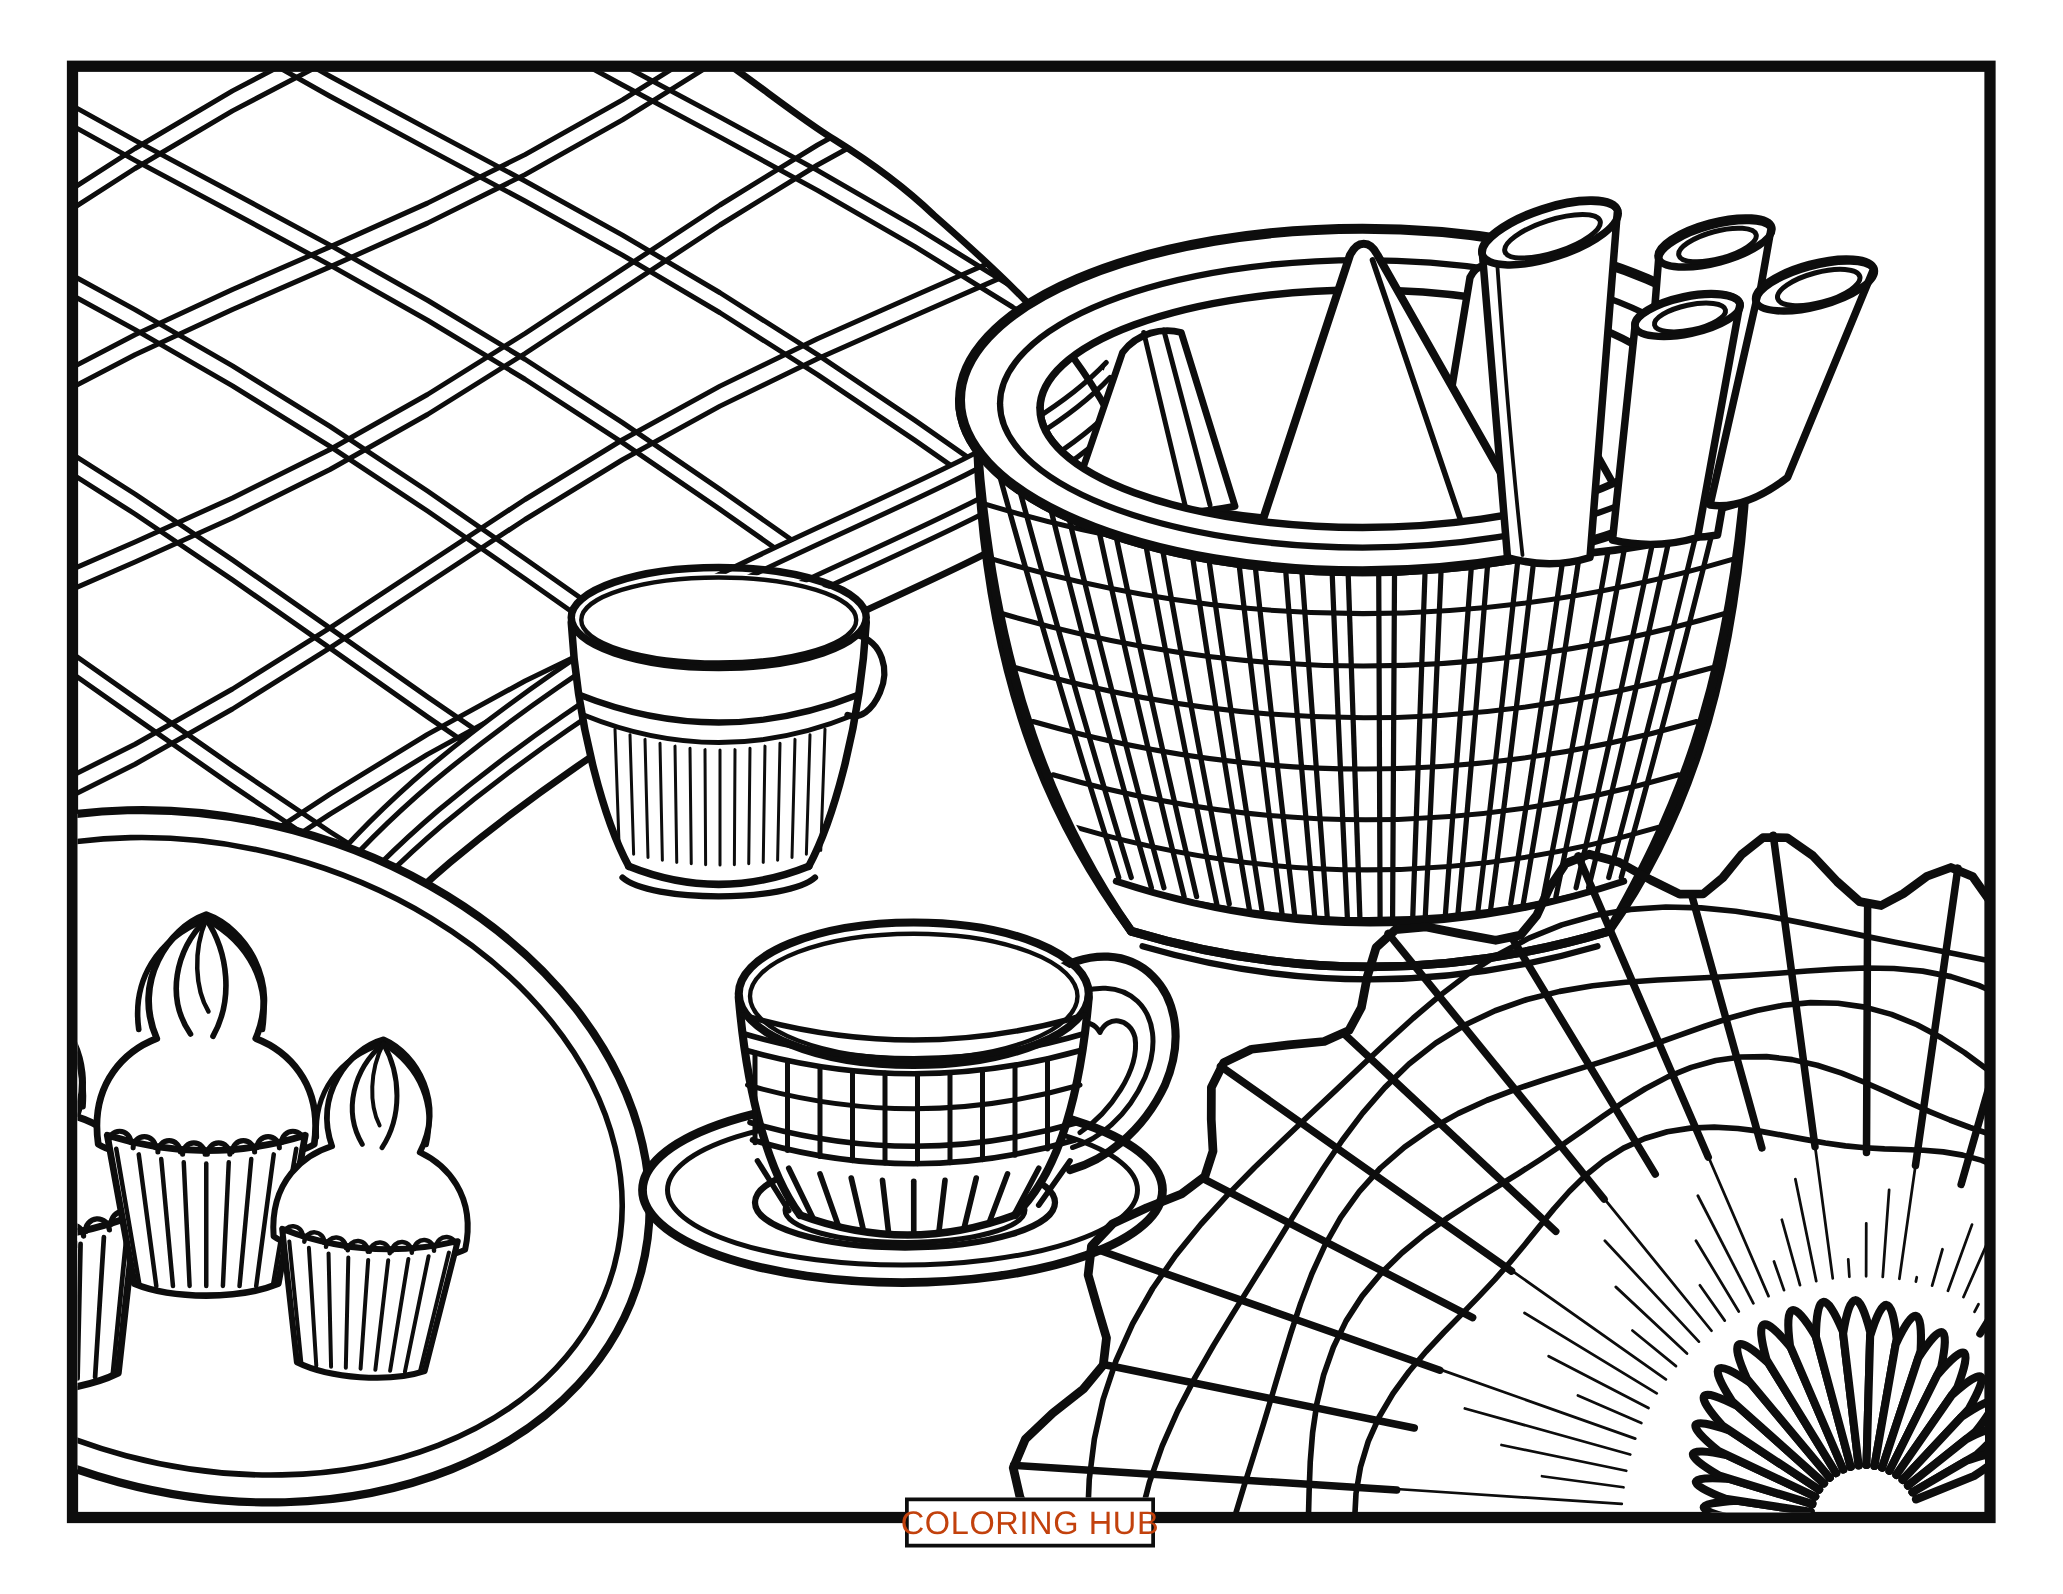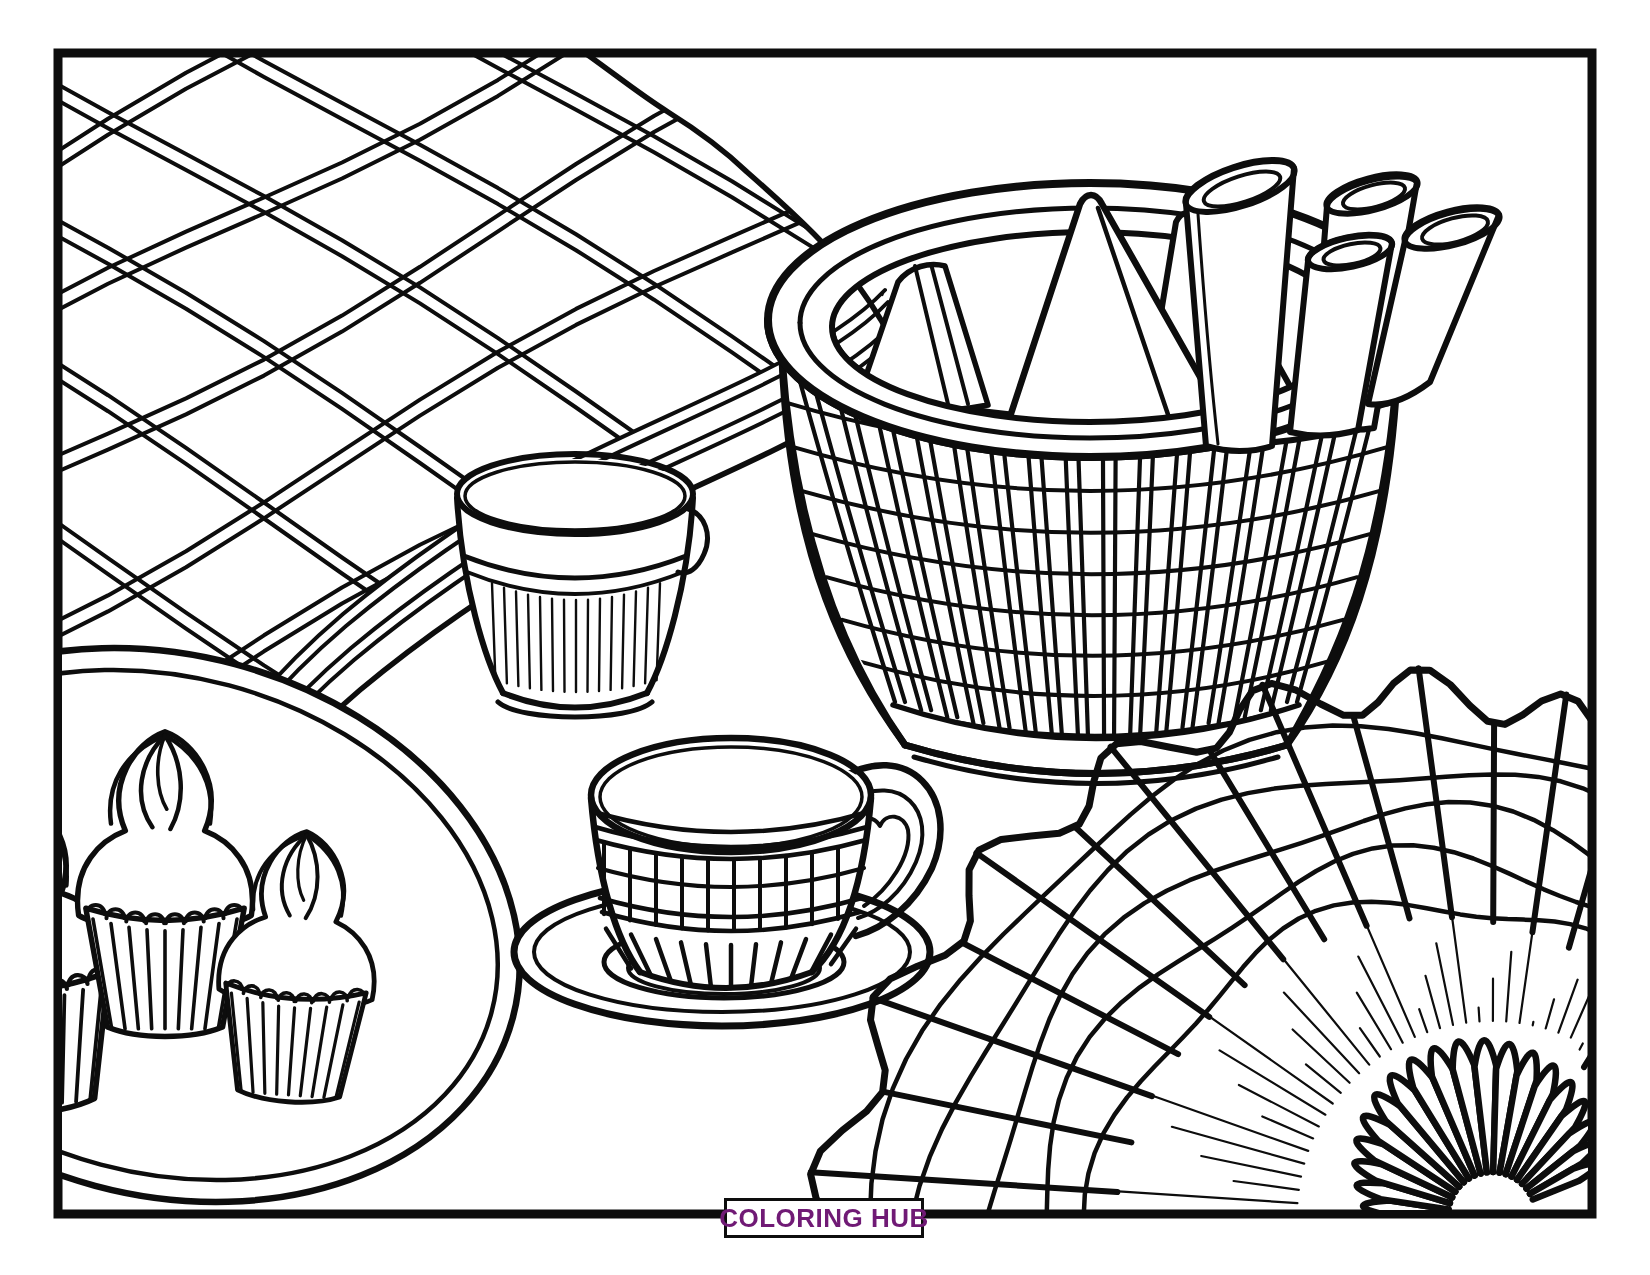--- a/index.html
+++ b/index.html
@@ -2,21 +2,21 @@
 <html><head>
 <meta charset="utf-8">
 <style>
   html,body{margin:0;padding:0;background:#ffffff;}
   .stage{position:relative;width:1650px;height:1275px;background:#ffffff;overflow:hidden;
          font-family:"Liberation Sans",sans-serif;}
   .stage svg{position:absolute;left:0;top:0;}
   .badge{position:absolute;left:724px;top:1198px;width:200px;height:40px;background:#ffffff;
          border:3.5px solid #0d0d0d;box-sizing:border-box;display:flex;align-items:center;
          justify-content:center;z-index:5;}
-  .badge span{font-weight:bold;font-size:26px;letter-spacing:0.5px;color:#701a75;white-space:nowrap;}
+  .badge span{font-weight:normal;font-size:26px;letter-spacing:0.5px;color:#c2410c;white-space:nowrap;}
 </style>
 </head>
 <body>
 
 <div class="stage">
   <svg id="art" width="1650" height="1275" viewBox="0 0 1650 1275">
     <defs id="defs1">
         <clipPath id="clipInner">
           <rect x="62" y="57" width="1526" height="1153"></rect>
         </clipPath>

